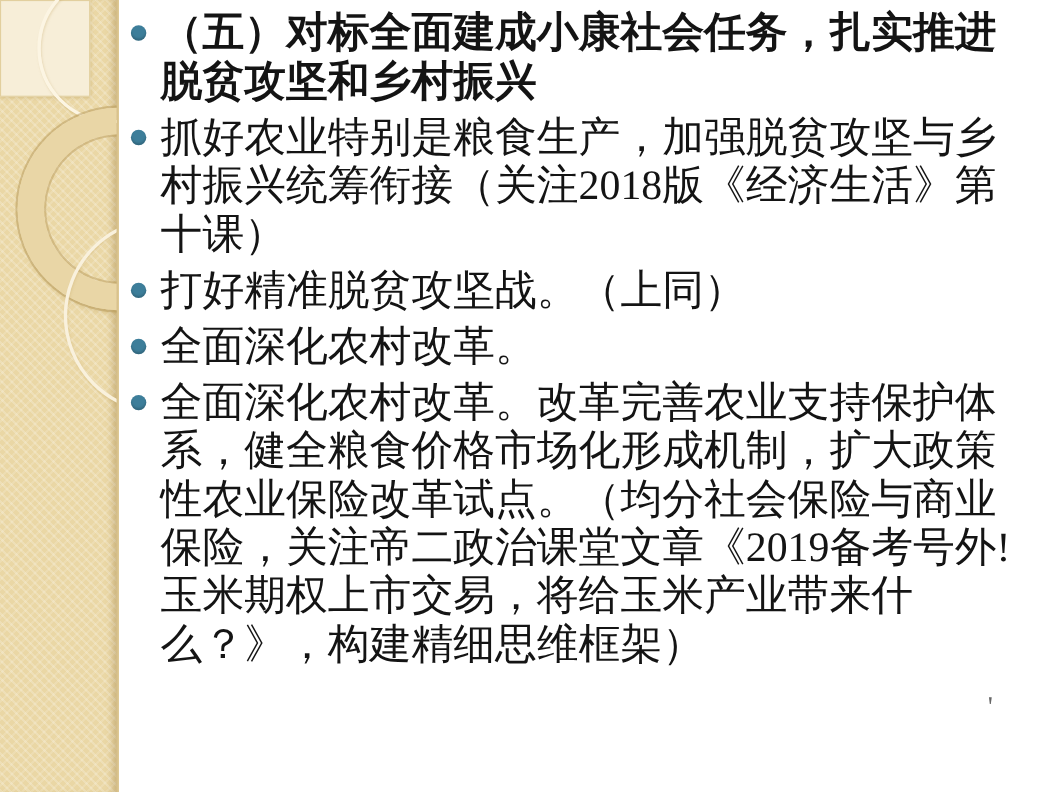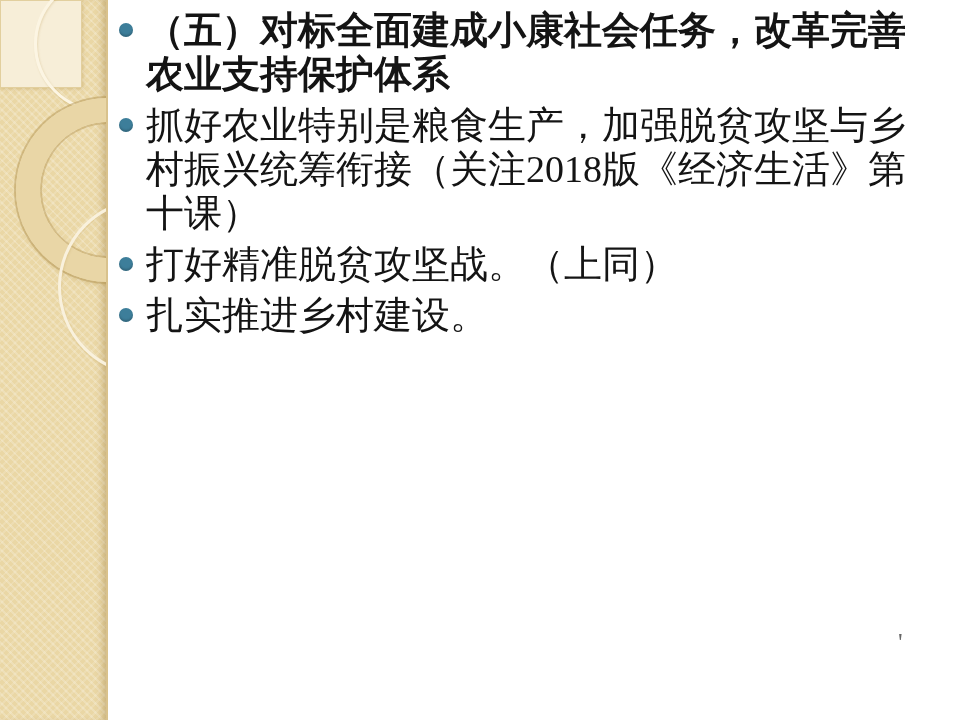--- a/index.html
+++ b/index.html
@@ -67,21 +67,22 @@
 <div class="slide" style="--bg: #ffffff; --sidebar: #ead7a5; --panel: #f7eed8; --dot: #3d7e9a; --text: #141414;">
 
   <div class="sidebar">
     <div class="sidebar-panel"></div>
     <div class="ring circle-thin-top"></div>
     <div class="ring ring-thick"></div>
     <div class="ring circle-thin-bottom"></div>
   </div>
 
   <ul class="bullets" id="bullet-list">
-      <li class="bold"><span class="dot"></span><span>（五）对标全面建成小康社会任务，改革完善农业支持保护体系</span></li>
+      <li class="bold"><span class="dot"></span><span>（五）对标全面建成小康社会任务，扎实推进脱贫攻坚和乡村振兴</span></li>
       <li><span class="dot"></span><span>抓好农业特别是粮食生产，加强脱贫攻坚与乡村振兴统筹衔接（关注2018版《经济生活》第十课）</span></li>
       <li><span class="dot"></span><span>打好精准脱贫攻坚战。（上同）</span></li>
-      <li><span class="dot"></span><span>扎实推进乡村建设。</span></li>
+      <li><span class="dot"></span><span>全面深化农村改革。</span></li>
+      <li><span class="dot"></span><span>全面深化农村改革。改革完善农业支持保护体系，健全粮食价格市场化形成机制，扩大政策性农业保险改革试点。（均分社会保险与商业保险，关注帝二政治课堂文章《2019备考号外!玉米期权上市交易，将给玉米产业带来什么？》，构建精细思维框架）</span></li>
     </ul>
 
   <span class="stray-mark">'</span>
 
 </div>
 
 </body></html>

